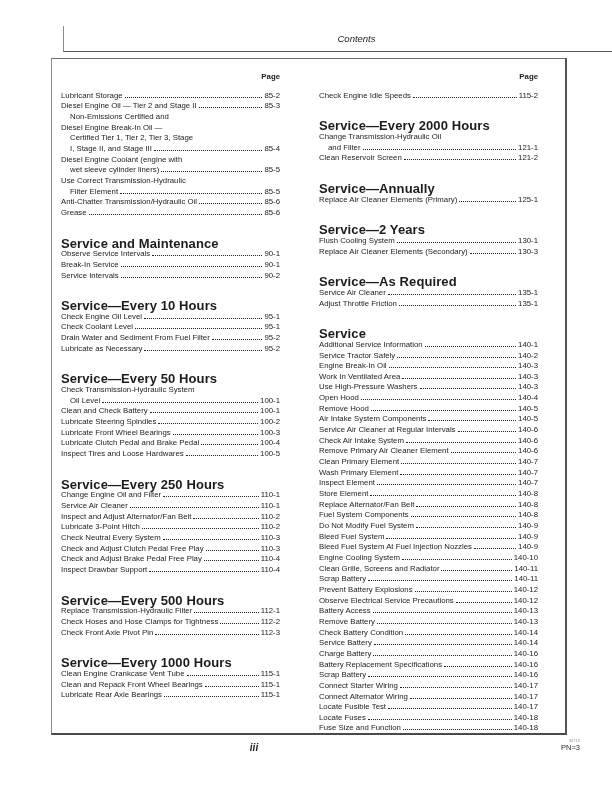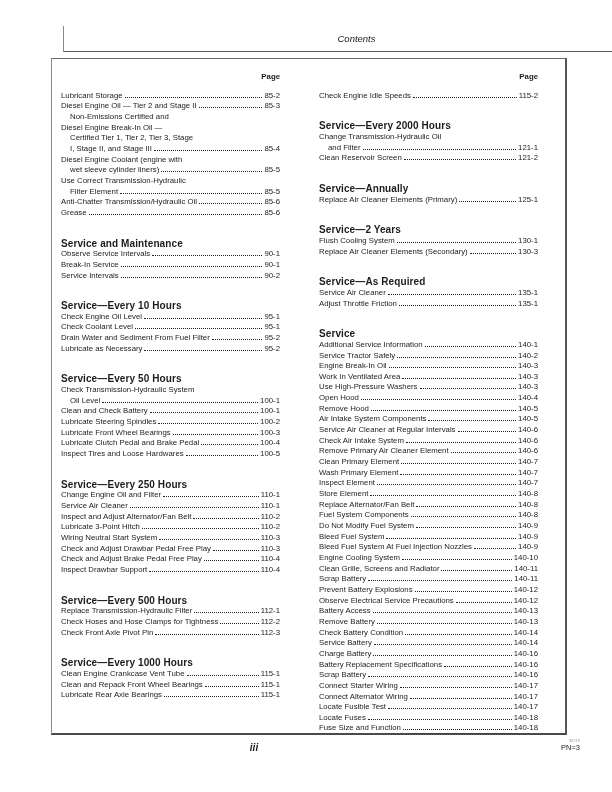--- a/index.html
+++ b/index.html
@@ -18,21 +18,21 @@
     position:absolute;left:51px;top:58px;width:516px;height:677px;
     border-top:1px solid #6e6e6e;border-left:1px solid #8a8a8a;
     border-right:2px solid #555;border-bottom:2px solid #4a4a4a;
     box-sizing:border-box;overflow:hidden;
   }
   .col{position:absolute;top:13px;font-size:7.8px;line-height:10.65px;}
   #col0{left:9px;width:219px;}
   #col1{left:267px;width:219px;}
   .page-label{font-weight:bold;text-align:right;margin-bottom:8px;}
   .blocks .block + .block{margin-top:10.65px;}
-  .heading{font-weight:bold;font-size:10px;letter-spacing:0.1px;margin-top:20px;}
+  .heading{font-weight:bold;font-size:13px;letter-spacing:0.1px;margin-top:20px;}
   .entry{display:flex;align-items:baseline;white-space:nowrap;}
   .entry .t{flex:0 0 auto;}
   .entry.ind{padding-left:9px;}
   .leader{flex:1 1 4px;min-width:4px;border-bottom:1px dotted #222;margin:0 2px 1.5px 2px;height:1px;}
   .pg{flex:0 0 auto;}
   .continued{font-weight:bold;text-align:right;margin-top:3px;}
   .folio{position:absolute;left:0;top:742px;width:508px;text-align:center;font-weight:bold;font-size:10px;font-style:italic;}
   .pn-block{position:absolute;right:32px;top:738px;text-align:right;}
   .micro{font-size:4px;line-height:5px;color:#9a9a9a;}
   .pn{font-size:7.5px;line-height:9px;color:#2a2a2a;}
@@ -195,26 +195,26 @@
               <span class="t">Inspect and Adjust Alternator/Fan Belt</span>
               <span class="leader"></span>
               <span class="pg">110-2</span>
             </div>
             <div class="entry">
               <span class="t">Lubricate 3-Point Hitch</span>
               <span class="leader"></span>
               <span class="pg">110-2</span>
             </div>
             <div class="entry">
-              <span class="t">Wiring Neutral Start System</span>
+              <span class="t">Check Neutral Every System</span>
               <span class="leader"></span>
               <span class="pg">110-3</span>
             </div>
             <div class="entry">
-              <span class="t">Check and Adjust Drawbar Pedal Free Play</span>
+              <span class="t">Check and Adjust Clutch Pedal Free Play</span>
               <span class="leader"></span>
               <span class="pg">110-3</span>
             </div>
             <div class="entry">
               <span class="t">Check and Adjust Brake Pedal Free Play</span>
               <span class="leader"></span>
               <span class="pg">110-4</span>
             </div>
             <div class="entry">
               <span class="t">Inspect Drawbar Support</span>

